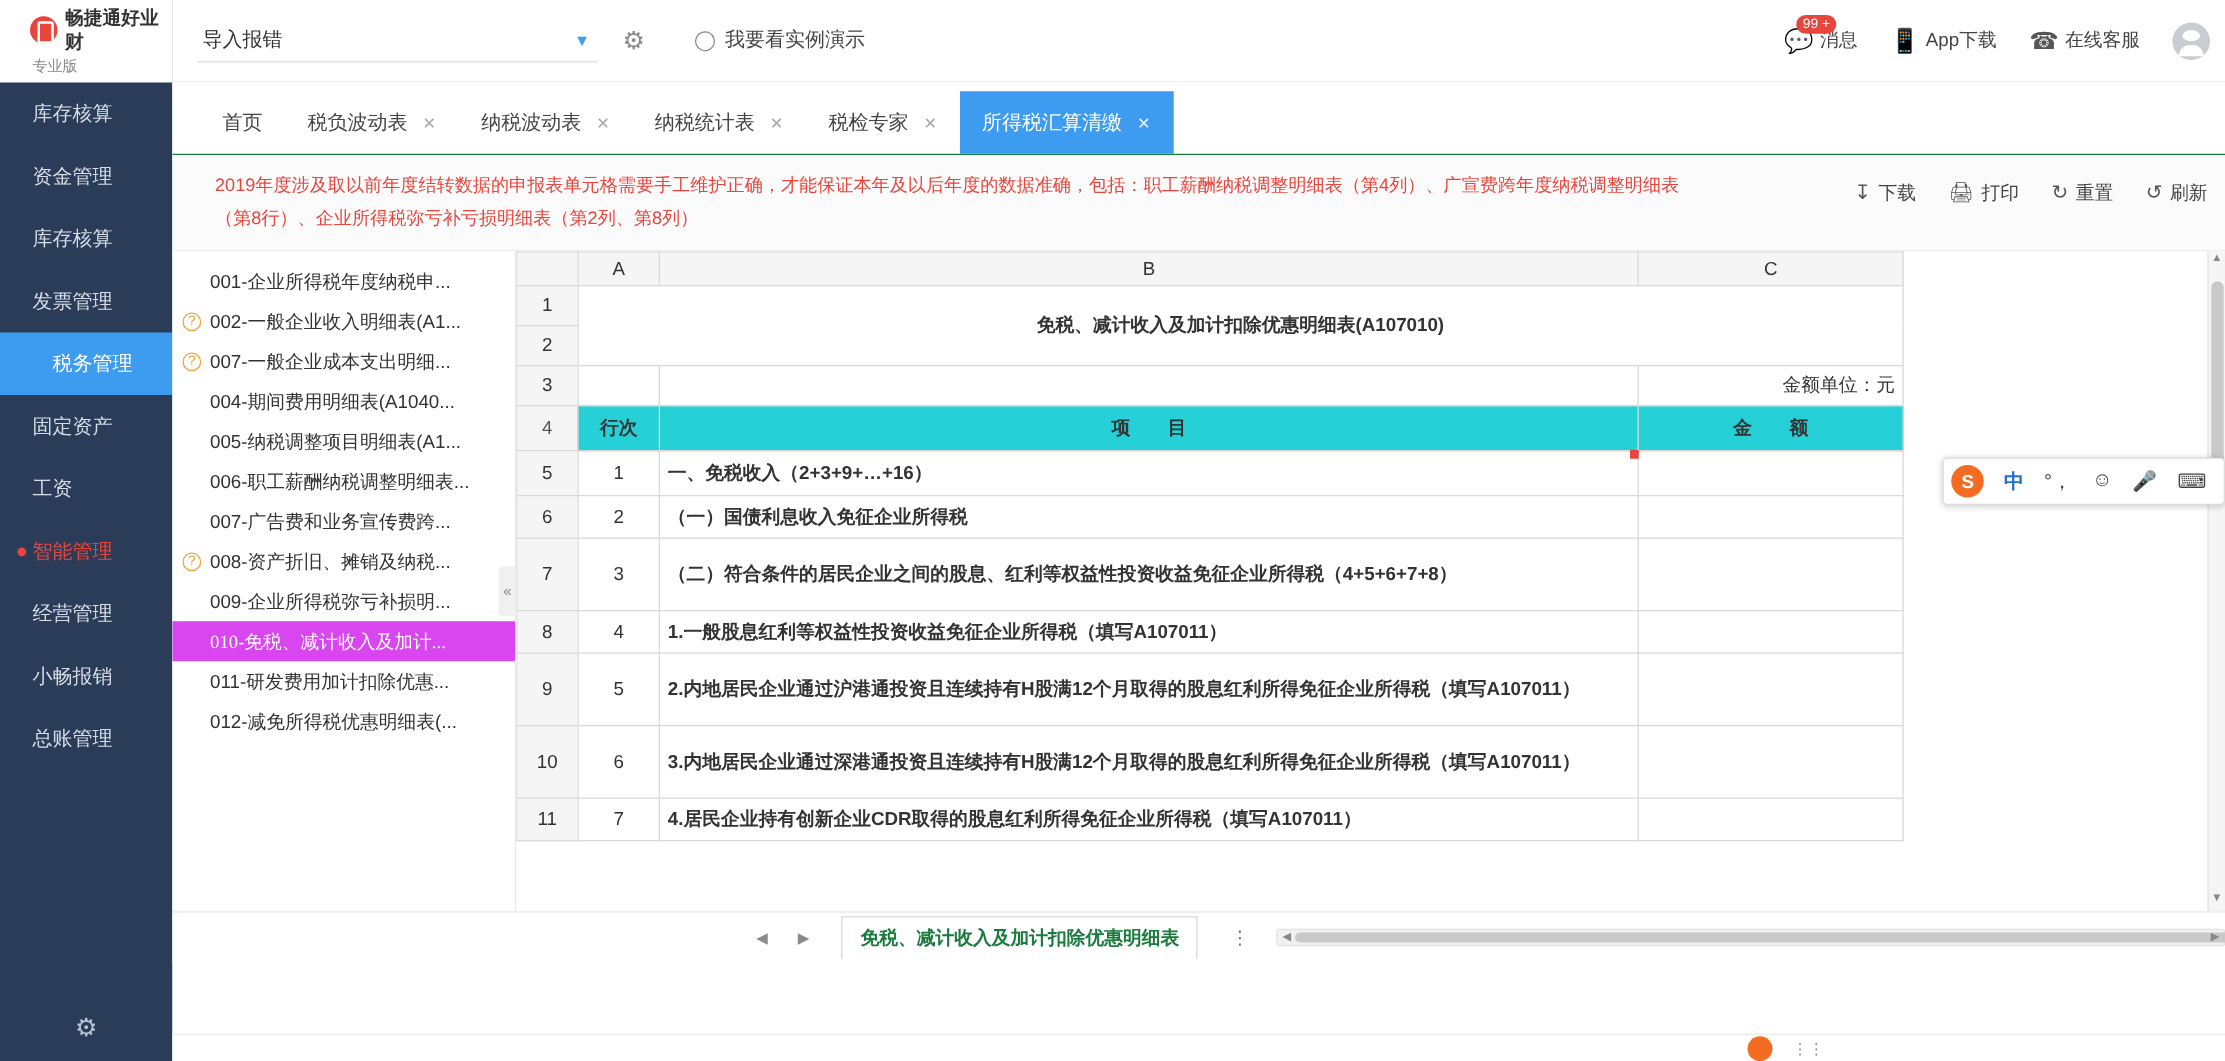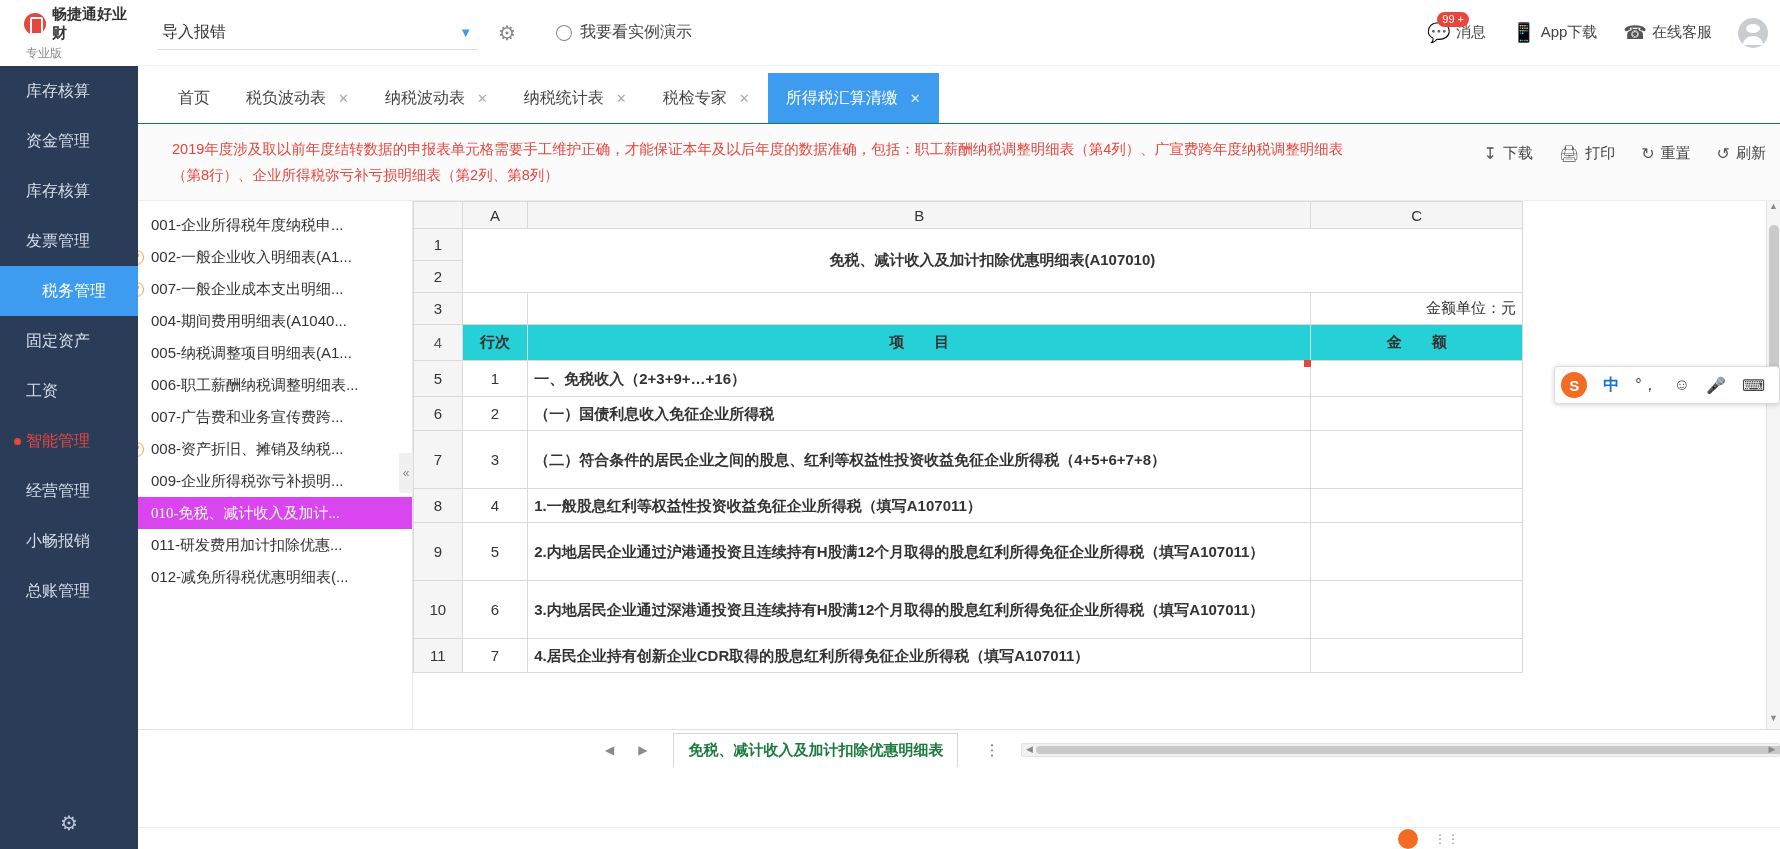--- a/index.html
+++ b/index.html
@@ -120,21 +120,21 @@
   }
   .act .gl { margin-right:6px; font-size:16px; color:#555;}
 
   
   .content { display:flex; height:528px; }
   .tree {
     width:275px; flex:0 0 275px; border-right:1px solid #e6e6e6; padding-top:8px;
     position:relative; background:#fff;
   }
   .tree-item {
-    height:32px; display:flex; align-items:center; padding-left:13px;
+    height:32px; display:flex; align-items:center; padding-left:30px;
     font-size:15px; color:#333; cursor:pointer; white-space:nowrap; overflow:hidden;
   }
   .tree-item.selected { background:#d946ef; color:#fff;font-family:Liberation Serif, serif; }
   .tree-item .q {
     width:15px;height:15px;border-radius:50%;border:1.2px solid #f0a33c;
     color:#f0a33c; font-size:11px; line-height:13px; text-align:center;
     margin-left:-22px; margin-right:7px; flex:0 0 15px;
   }
   .collapse-handle {
     position:absolute; right:-1px; top:252px; width:14px; height:40px;

